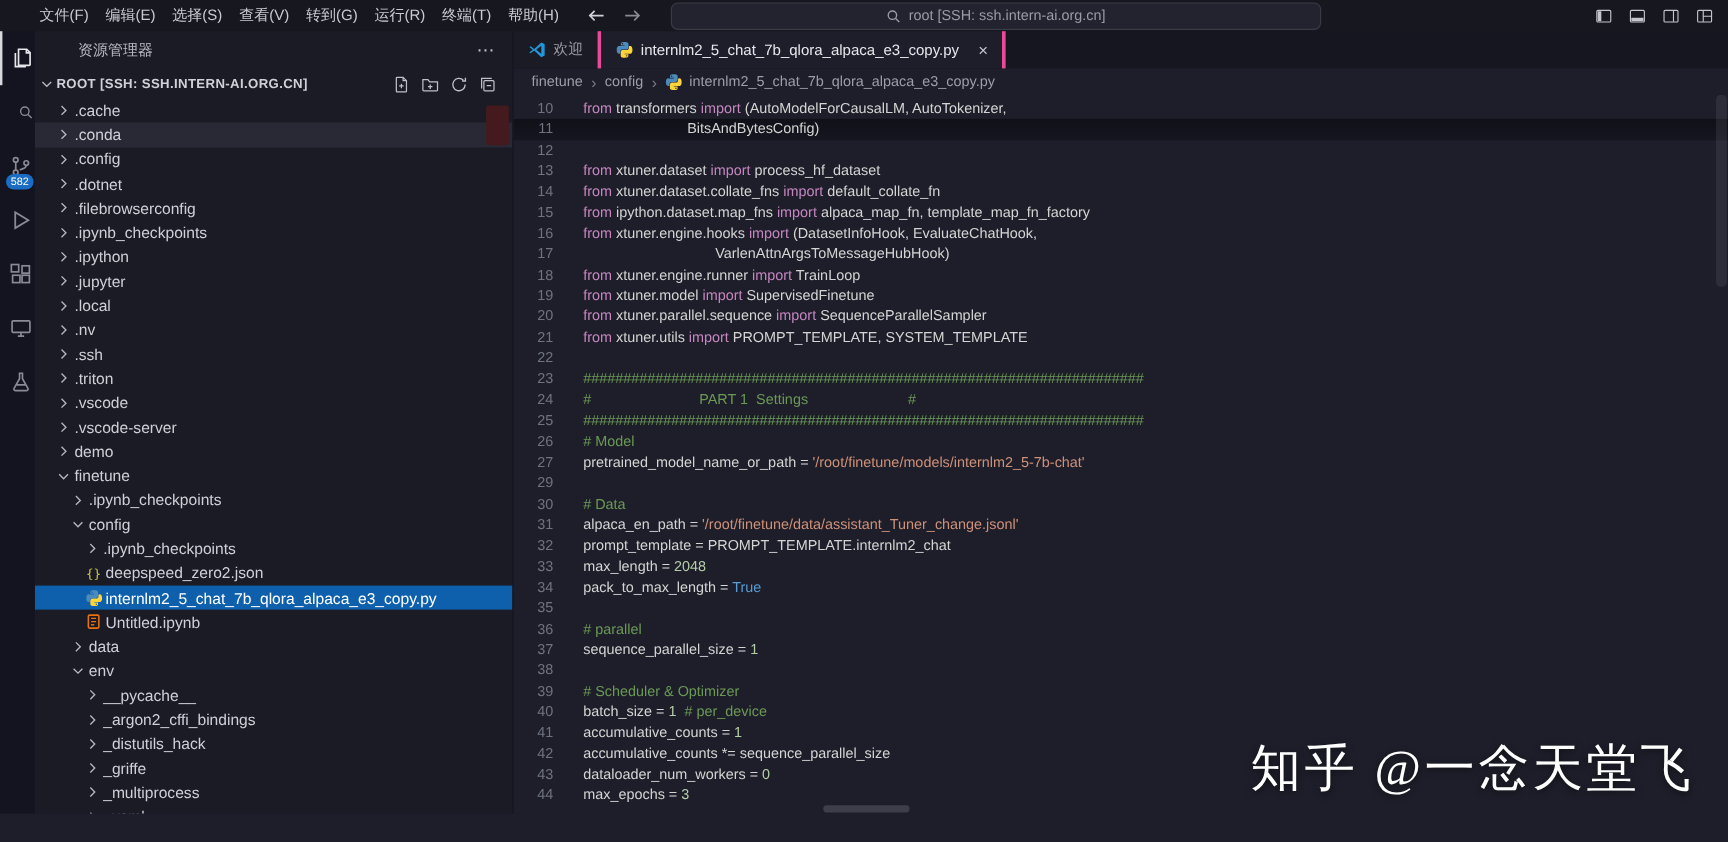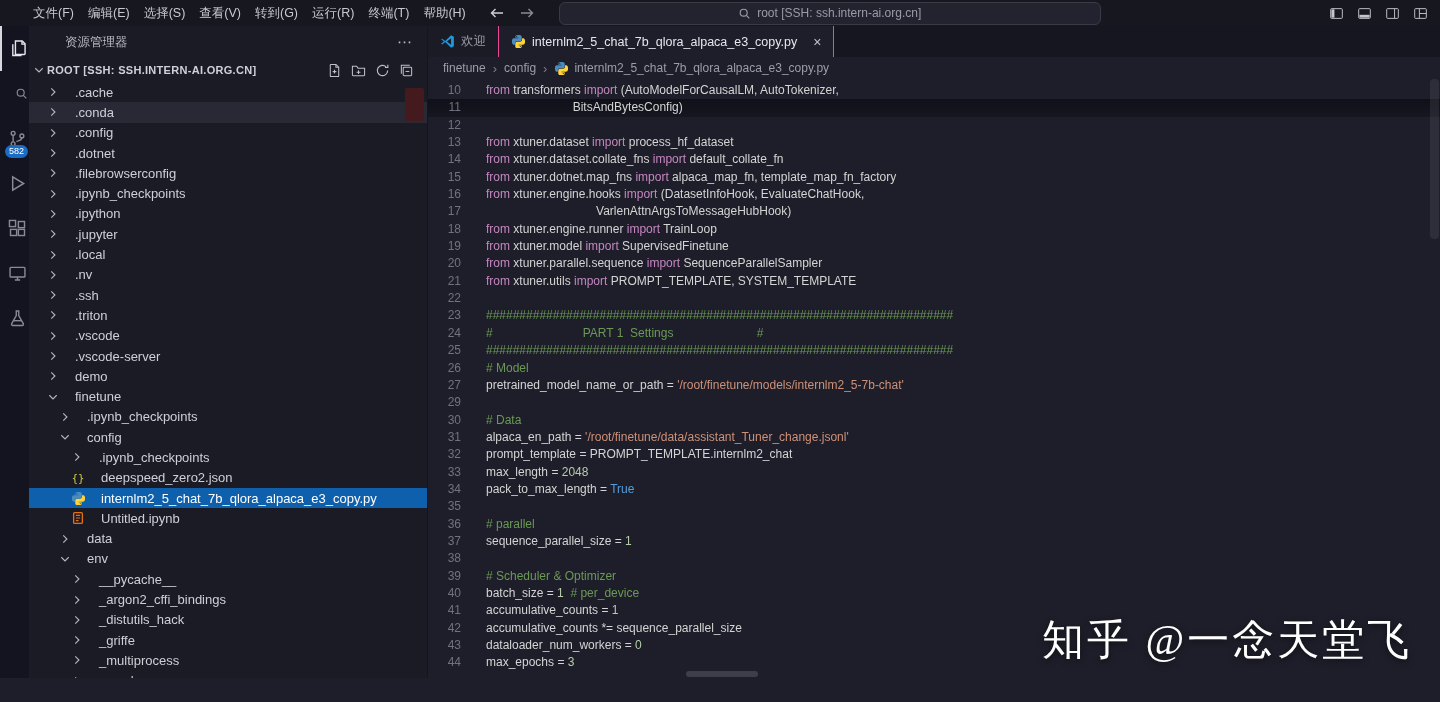--- a/index.html
+++ b/index.html
@@ -31,27 +31,27 @@
   .sb-more{margin-left:auto;font-size:15px;letter-spacing:1px;cursor:pointer}
   .sb-section{height:24px;display:flex;align-items:center;font-weight:700;font-size:11px;letter-spacing:.3px;color:#d0d0d8;cursor:pointer}
   .sb-section .twisty{margin-left:2px}
   .sb-actions{margin-left:auto;display:flex;gap:9px;margin-right:13px;color:#c0c0c8;font-weight:400}
   .sb-act{cursor:pointer;display:inline-flex}
   .twisty{display:inline-flex;width:16px;justify-content:center;color:#b6b6bf}
   .tree-row{height:20.3px;display:flex;align-items:center;white-space:nowrap;cursor:pointer}
   .tree-row.hovered{background:#292936}
   .tree-row.selected{background:var(--selection,#0e60ad);color:#fff}
   .file-icon{display:inline-flex;width:18px;justify-content:center}
-  .tree-label{margin-left:14px}
+  .tree-label{margin-left:1px}
   .sb-thumb{position:absolute;top:62px;right:3px;width:19px;height:33px;background:#451a1e;border-radius:2px}
 
   
   .editor{flex:1;display:flex;flex-direction:column;background:#1e1e2a;min-width:0;position:relative}
   .tabbar{flex:0 0 31px;background:#161621;display:flex}
-  .tab{display:flex;align-items:center;gap:6px;padding:0 12px;font-size:12.5px;color:#9a9aa5;background:#1b1b26;border-right:1px solid #ec4899;cursor:pointer;white-space:nowrap}
+  .tab{display:flex;align-items:center;gap:6px;padding:0 12px;font-size:12.5px;color:#9a9aa5;background:#1b1b26;border-right:3px solid #ec4899;cursor:pointer;white-space:nowrap}
   .tab.active{background:#1e1e2a;color:#e6e6ec}
   .tab .close{margin-left:10px;font-size:14px;color:#c2c2cb}
   .breadcrumbs{flex:0 0 22px;display:flex;align-items:center;gap:7px;padding-left:15px;font-size:12px;color:#9d9da8}
   .crumb{display:inline-flex;align-items:center;gap:5px;cursor:pointer}
   .crumb-sep{color:#7d7d88;font-size:13px}
   .codewrap{flex:1;position:relative;overflow:hidden}
   .code{font-family:Liberation Sans, sans-serif;font-size:12px;line-height:17.35px;padding-top:3px}
   .cl{display:flex;height:17.35px}
   .cl.shadow{background:linear-gradient(to bottom,rgba(2,2,8,.5),rgba(2,2,8,.28))}
   .ln{flex:0 0 33px;text-align:right;color:#6f7380;user-select:none}
@@ -544,21 +544,21 @@
             <div class="cl" data-name="code-line">
               <span class="ln" data-name="line-number">13</span>
               <span class="lc"><span class="tk-kw">from</span><span class="tk-pl"> xtuner.dataset </span><span class="tk-kw">import</span><span class="tk-pl"> process_hf_dataset</span></span>
             </div>
             <div class="cl" data-name="code-line">
               <span class="ln" data-name="line-number">14</span>
               <span class="lc"><span class="tk-kw">from</span><span class="tk-pl"> xtuner.dataset.collate_fns </span><span class="tk-kw">import</span><span class="tk-pl"> default_collate_fn</span></span>
             </div>
             <div class="cl" data-name="code-line">
               <span class="ln" data-name="line-number">15</span>
-              <span class="lc"><span class="tk-kw">from</span><span class="tk-pl"> xtuner.dotnet.map_fns </span><span class="tk-kw">import</span><span class="tk-pl"> alpaca_map_fn, template_map_fn_factory</span></span>
+              <span class="lc"><span class="tk-kw">from</span><span class="tk-pl"> ipython.dataset.map_fns </span><span class="tk-kw">import</span><span class="tk-pl"> alpaca_map_fn, template_map_fn_factory</span></span>
             </div>
             <div class="cl" data-name="code-line">
               <span class="ln" data-name="line-number">16</span>
               <span class="lc"><span class="tk-kw">from</span><span class="tk-pl"> xtuner.engine.hooks </span><span class="tk-kw">import</span><span class="tk-pl"> (DatasetInfoHook, EvaluateChatHook,</span></span>
             </div>
             <div class="cl" data-name="code-line">
               <span class="ln" data-name="line-number">17</span>
               <span class="lc"><span class="tk-pl">                                 VarlenAttnArgsToMessageHubHook)</span></span>
             </div>
             <div class="cl" data-name="code-line">

